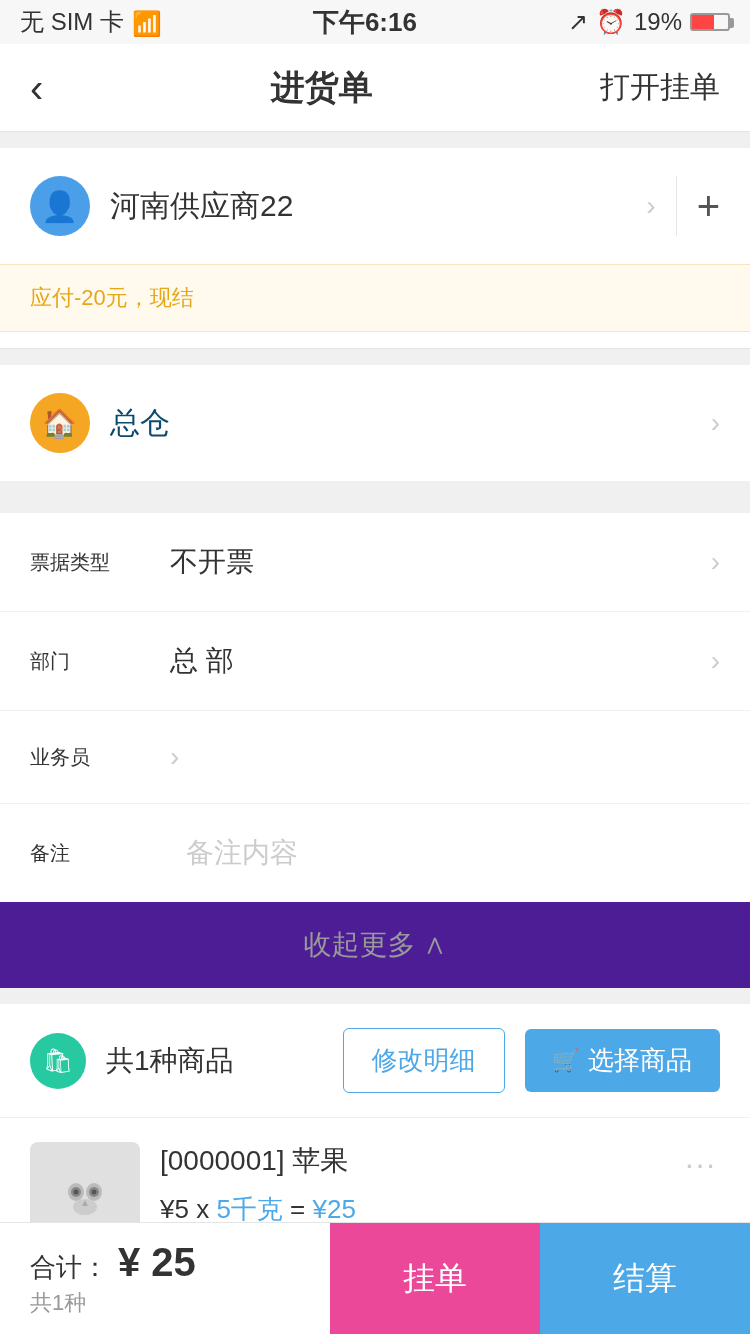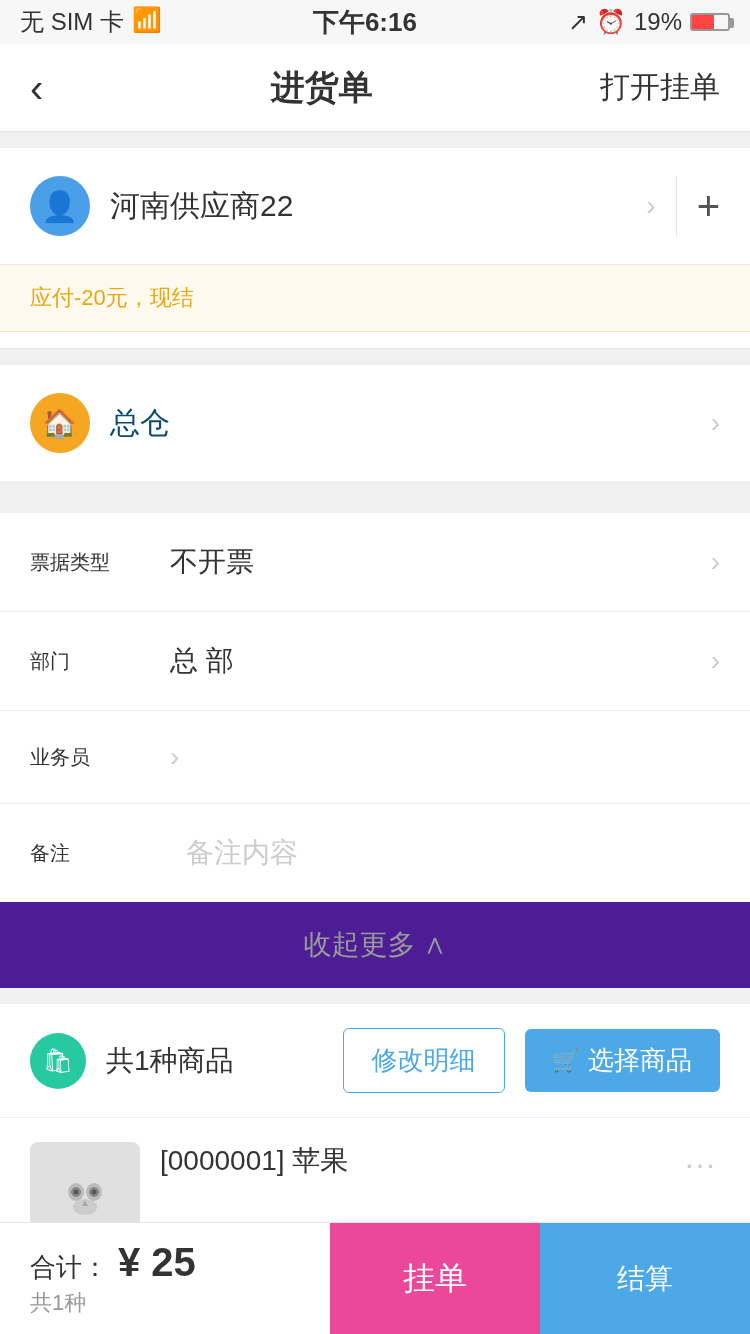--- a/index.html
+++ b/index.html
@@ -20,21 +20,21 @@
       width: 750px;
       height: 44px;
       background: #f7f7f7;
       display: flex;
       align-items: center;
       justify-content: space-between;
       padding: 0 20px;
       font-size: 24px;
       color: #333;
     }
-    .status-left { display: flex; align-items: flex-start; gap: 8px; }
+    .status-left { display: flex; align-items: flex-end; gap: 8px; }
     .status-center { font-weight: 600; font-size: 26px; }
     .status-right { display: flex; align-items: center; gap: 8px; font-size: 24px; }
     .battery-low {
       display: inline-block;
       width: 40px; height: 18px;
       border: 2px solid #999;
       border-radius: 3px;
       position: relative;
       background: linear-gradient(to right, #f44 60%, transparent 60%);
     }
@@ -337,21 +337,21 @@
       color: #fff;
       font-size: 32px;
       border: none;
       cursor: pointer;
       display: flex; align-items: center; justify-content: center;
     }
     .btn-checkout {
       width: 210px;
       background: #4da8e8;
       color: #fff;
-      font-size: 28px;
+      font-size: 32px;
       border: none;
       cursor: pointer;
       display: flex; align-items: center; justify-content: center;
     }
   </style>
 </head>
 <body>
 
 <div class="status-bar">
   <div class="status-left">
@@ -457,20 +457,23 @@
           <circle cx="44" cy="30" r="2.5" fill="#555"></circle>
           <ellipse cx="35" cy="45" rx="12" ry="8" fill="#ccc"></ellipse>
           <polygon points="35,38 32,44 38,44" fill="#aaa"></polygon>
         </svg>
       </div>
     </div>
     <div class="product-info">
       <div class="product-name">
         <span>[0000001] </span><span>苹果</span>
       </div>
+      <div class="product-price">
+        <span>¥5 x </span><span class="price-highlight">5千克</span><span> = </span><span class="price-highlight">¥25</span>
+      </div>
     </div>
     <span class="product-more">···</span>
   </div>
 
 </div>
 
 <div class="bottom-bar">
   <div class="bottom-total">
     <div class="total-row">
       <span class="total-label">合计：</span>

